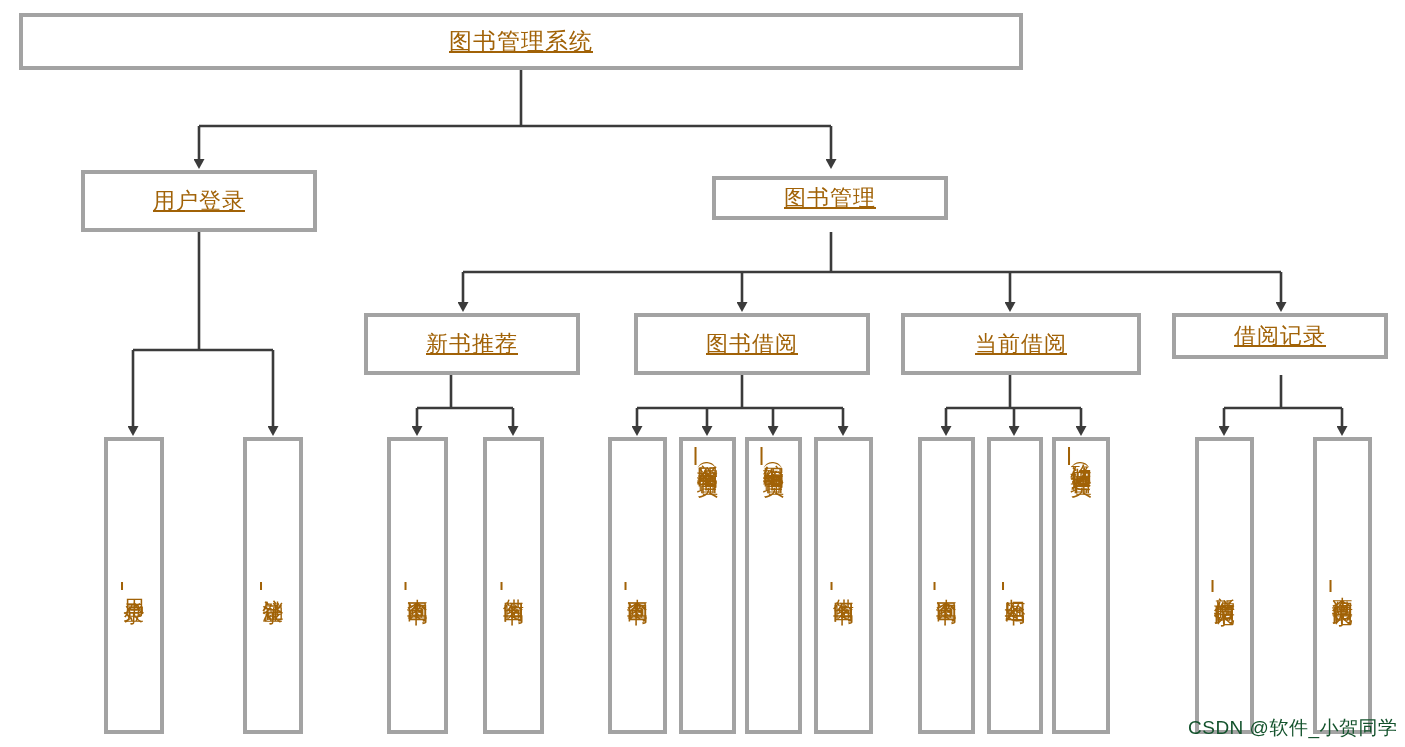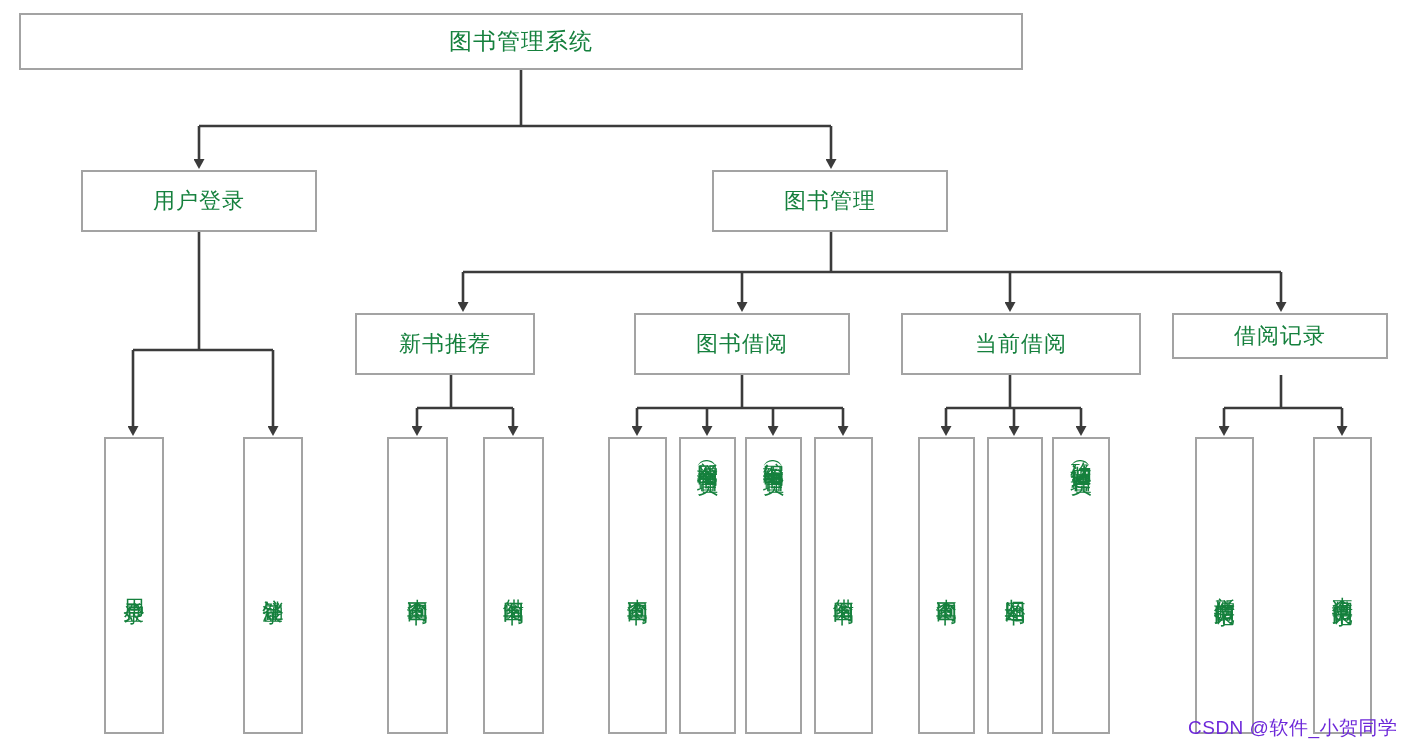--- a/index.html
+++ b/index.html
@@ -22,26 +22,27 @@
     left: 0;
     top: 0;
     width: 1405px;
     height: 747px;
     pointer-events: none;
   }
   .node {
     position: absolute;
     box-sizing: border-box;
     background: #ffffff;
-    border: 2px solid #a3a3a3;
+    border: 4px solid #a3a3a3;
     display: flex;
     align-items: center;
     justify-content: center;
-    color: #15803d;
+    color: #a16207;
     z-index: 2;
+    text-decoration: underline;
   }
   .node.h {
     font-size: 22px;
     letter-spacing: 1px;
     line-height: 1.2;
     text-align: center;
   }
   .node.root {
     font-size: 23px;
   }
@@ -60,21 +61,21 @@
     display: block;
   }
   .node.leaf.top {
     align-items: flex-start;
   }
   .watermark {
     position: absolute;
     left: 1188px;
     top: 715px;
     font-size: 19px;
-    color: #6d28d9;
+    color: #14532d;
     letter-spacing: 0.5px;
     white-space: nowrap;
     z-index: 3;
   }
 </style>
 </head>
 <body>
 
 <div id="canvas">
 
@@ -128,28 +129,28 @@
     </g>
   </svg>
 
   <div class="node h root" style="left:19px; top:13px; width:1004px; height:57px;">
     <span>图书管理系统</span>
   </div>
 
   <div class="node h" style="left:81px; top:170px; width:236px; height:62px;">
     <span>用户登录</span>
   </div>
-  <div class="node h" style="left:712px; top:170px; width:236px; height:62px;justify-content:center;">
+  <div class="node h" style="left:712px; top:176px; width:236px; height:44px;justify-content:center;">
     <span>图书管理</span>
   </div>
 
-  <div class="node h" style="left:355px; top:313px; width:180px; height:62px;">
+  <div class="node h" style="left:364px; top:313px; width:216px; height:62px;">
     <span>新书推荐</span>
   </div>
-  <div class="node h" style="left:634px; top:313px; width:216px; height:62px;">
+  <div class="node h" style="left:634px; top:313px; width:236px; height:62px;">
     <span>图书借阅</span>
   </div>
   <div class="node h" style="left:901px; top:313px; width:240px; height:62px;">
     <span>当前借阅</span>
   </div>
   <div class="node h" style="left:1172px; top:313px; width:216px; height:46px;">
     <span>借阅记录</span>
   </div>
 
   <div class="node leaf" style="left:104px; top:437px; width:60px; height:297px;">

